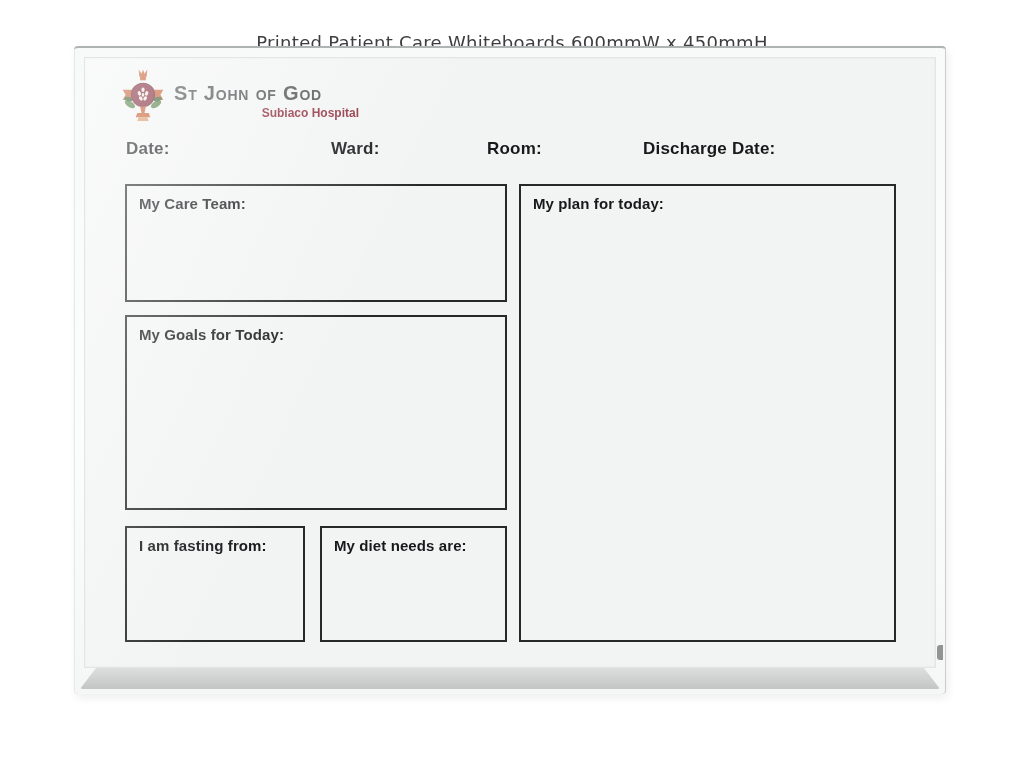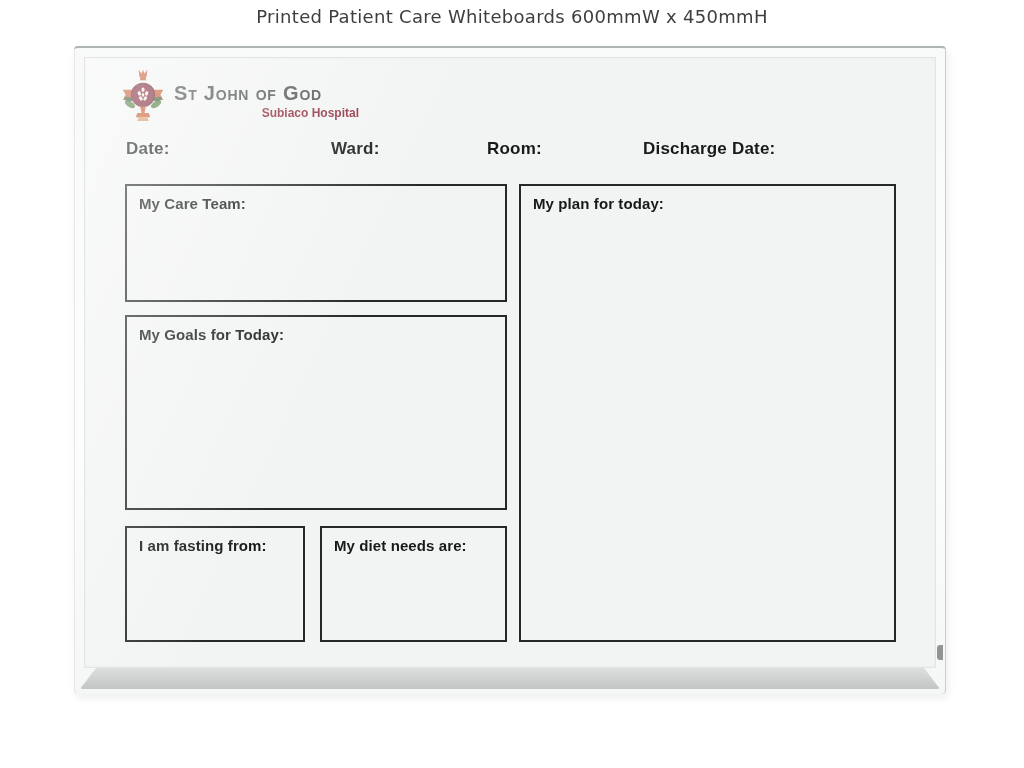--- a/index.html
+++ b/index.html
@@ -1,21 +1,21 @@
 <!DOCTYPE html>
 <html style="--title-text: #3e3e40; --surface: #f2f4f3; --frame-gray: #ced1d0; --box-border: #26282a; --subtitle-maroon: #8e2c3c; --emblem-orange: #c4572b; --emblem-maroon: #7c2033; --emblem-green: #4d7b3b;"><head>
 <meta charset="utf-8">
 <style>
   * { margin:0; padding:0; box-sizing:border-box; }
   html,body { width:1024px; height:768px; background:#ffffff; overflow:hidden;
               font-family:"Liberation Sans", sans-serif; }
 
   
   .page-title {
-    position:absolute; left:0; top:6px; width:1024px;
+    position:absolute; left:0; top:32px; width:1024px;
     text-align:center; font-family:"DejaVu Sans", sans-serif;
     font-size:18px; letter-spacing:.3px; color:var(--title-text,#3e3e40);
   }
 
   
   .board {
     position:absolute; left:74px; top:46px; width:872px; height:648px;
     background:linear-gradient(180deg,#f8f9f9 0%,#fcfdfd 60%,#f5f6f6 100%);
     border-radius:4px;
     border-top:2px solid #aeb4b3;

